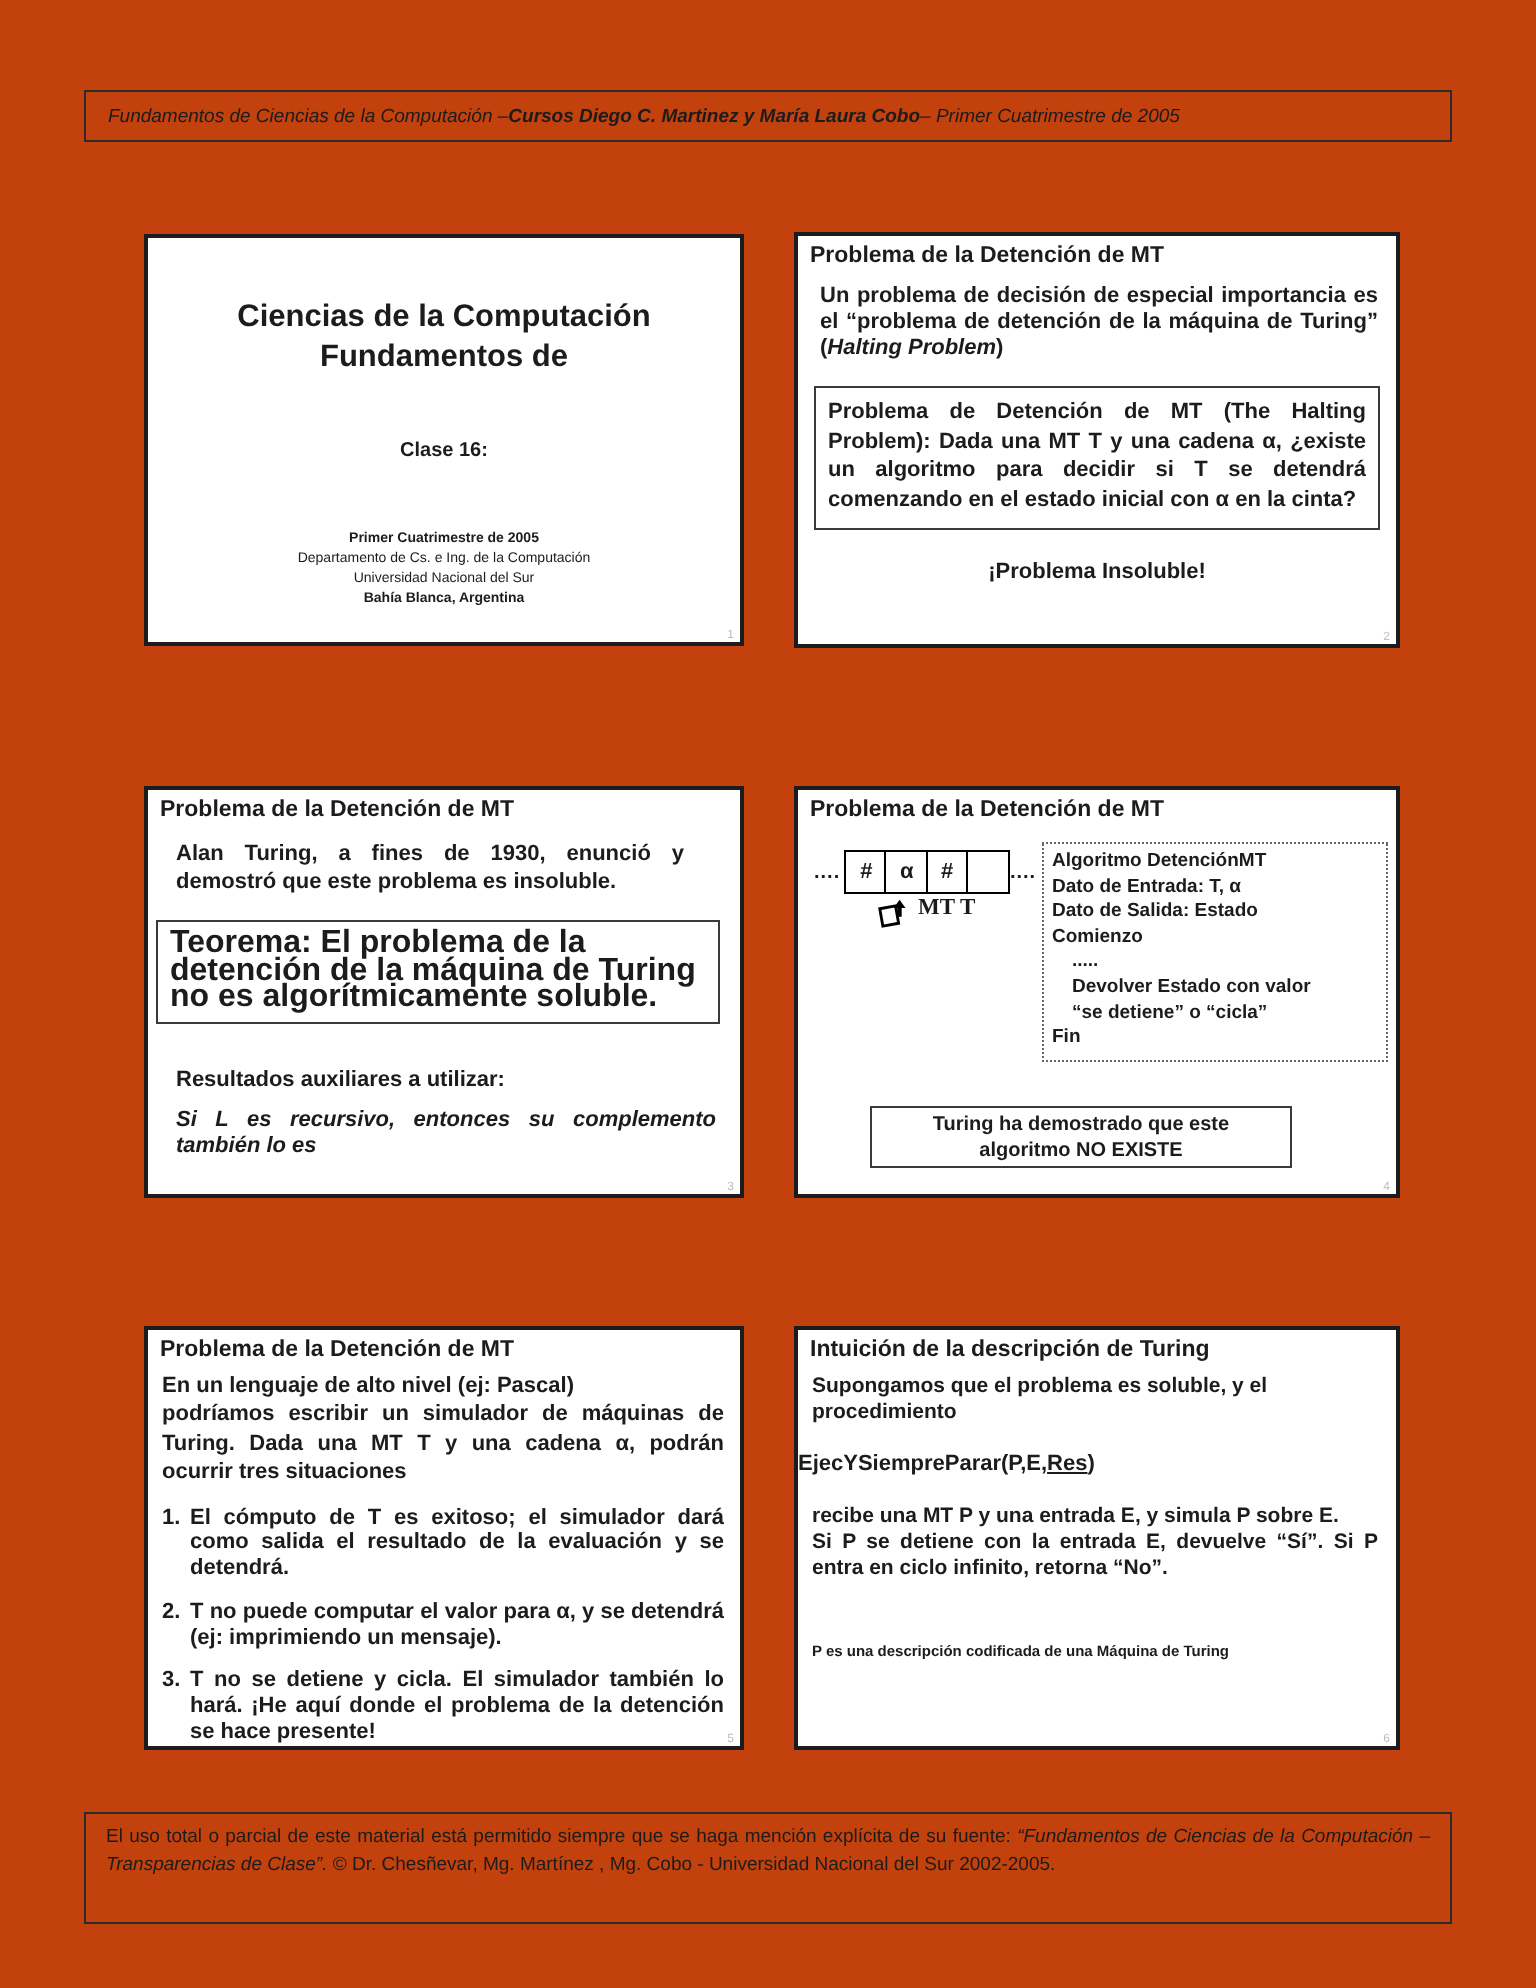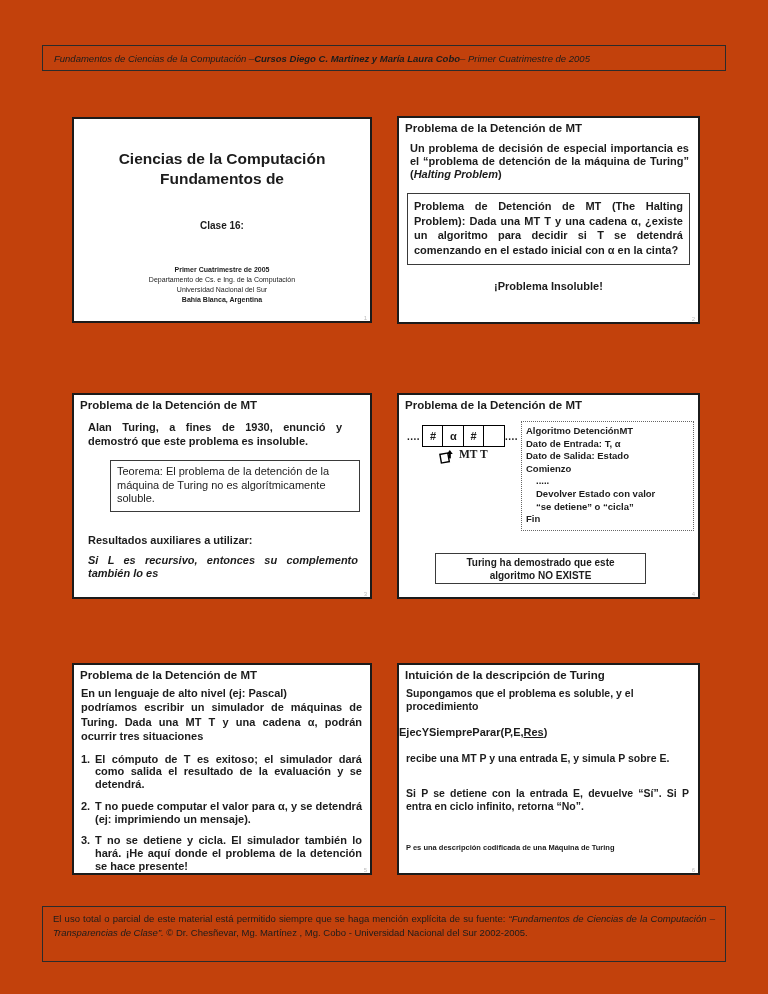--- a/index.html
+++ b/index.html
@@ -54,22 +54,22 @@
     font-weight:bold; font-size:11px; line-height:14.5px; text-align:justify;
   }
   .s2-insoluble { text-align:center; font-weight:bold; font-size:11px; margin-top:15px; }
 
   
   .s3-para {
     font-weight:bold; font-size:11px; line-height:14px; text-align:justify;
     margin:8px 28px 0 14px;
   }
   .s3-box {
-    border:1.5px solid #3a3a3a; margin:12px 10px 0 36px; padding:4px 6px 5px 6px;
-    font-weight:normal; font-size:11px; line-height:13.5px;
+    border:1.5px solid #3a3a3a; margin:12px 10px 0 4px; padding:4px 6px 5px 6px;
+    font-weight:bold; font-size:16px; line-height:13.5px;
   }
   .s3-sub { font-weight:bold; font-size:11px; margin:22px 12px 0 14px; }
   .s3-italic {
     font-weight:bold; font-style:italic; font-size:11px; line-height:13.5px;
     text-align:justify; margin:8px 12px 0 14px;
   }
 
   
   .tape-row { position:absolute; left:6px; top:30px; display:flex; align-items:center; }
   .tape-dots { font-weight:bold; font-size:10px; letter-spacing:0.5px; margin:0 2px; }
@@ -102,21 +102,21 @@
     margin:9px 8px 0 7px;
   }
   .s5-num { flex:none; width:14px; }
   .s5-txt { text-align:justify; }
 
   
   .s6-p   { font-weight:bold; font-size:10.5px; line-height:13px; margin:5px 9px 0 7px; }
   .s6-call{ font-weight:bold; font-size:11px; margin-top:13px; }
   .s6-call .und { text-decoration:underline; }
   .s6-p2  { margin-top:14px; }
-  .s6-p3  { margin-top:22px; text-align:justify; }
+  .s6-p3  { margin-top:0; text-align:justify; }
   .s6-note{ font-weight:bold; font-size:7.5px; margin:30px 9px 0 7px; }
 
   
   .footer-box {
     position:absolute; left:42px; top:906px; width:684px; height:56px;
     border:1px solid #2b2b2b; box-sizing:border-box;
     padding:5px 10px; font-size:9.5px; line-height:13.5px; text-align:justify;
   }
   .footer-box .em { font-style:italic; }
 </style>

